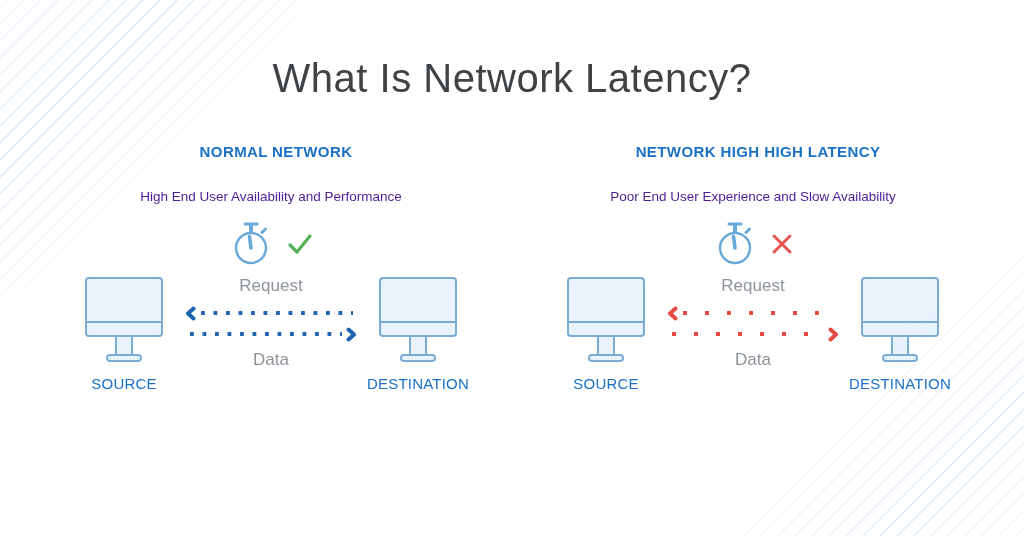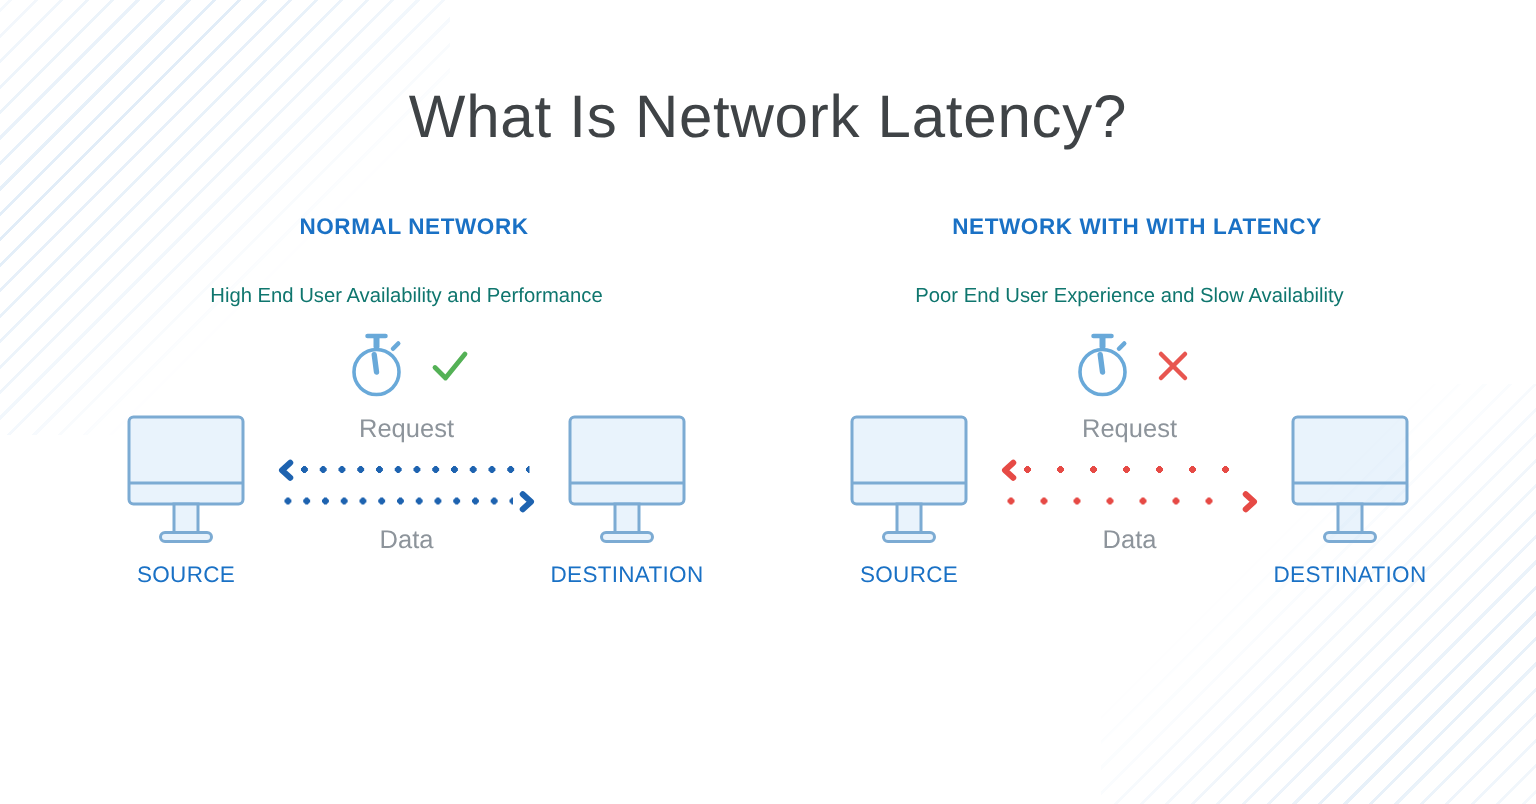--- a/index.html
+++ b/index.html
@@ -38,21 +38,21 @@
     padding:0 46px; margin-top:42px;
   }
   .panel {
     width:450px; display:flex; flex-direction:column; align-items:center;
     padding:0 18px;
   }
   .panel-heading {
     font-size:15px; font-weight:700; color:#1a71c5; letter-spacing:.4px;padding-left:10px;
   }
   .panel-subtitle {
-    margin-top:29px; font-size:13.5px; color:#0f766e;
+    margin-top:29px; font-size:13.5px; color:#4c1d95;
   }
   .timer-row {
     margin-top:14px; height:52px; display:flex; align-items:center; gap:15px;
   }
 
   .diagram-row {
     margin-top:6px; width:100%; display:flex; align-items:flex-start;
   }
   .endpoint { width:120px; display:flex; flex-direction:column; align-items:center; }
   .endpoint-label {
@@ -146,21 +146,21 @@
             <line x1="2" y1="46" x2="78" y2="46"></line>
             <rect class="fill" x="32" y="60" width="16" height="19"></rect>
             <rect class="fill" x="23" y="79" width="34" height="6" rx="3"></rect>
           </svg>
           <div class="endpoint-label">DESTINATION</div>
         </div>
       </div>
     </div>
 
     <div class="panel panel-red">
-      <div class="panel-heading">NETWORK WITH WITH LATENCY</div>
+      <div class="panel-heading">NETWORK HIGH HIGH LATENCY</div>
       <div class="panel-subtitle">Poor End User Experience and Slow Availability</div>
 
       <div class="timer-row">
         <svg class="stopwatch" width="42" height="46" viewBox="0 0 42 46">
           <line x1="15" y1="3" x2="27" y2="3" stroke-width="3"></line>
           <line x1="21" y1="4.5" x2="21" y2="10" stroke-width="4"></line>
           <line x1="32" y1="11.5" x2="35.5" y2="8" stroke-width="3"></line>
           <circle cx="21" cy="27" r="15" stroke-width="2.4"></circle>
           <line x1="21" y1="27" x2="19.5" y2="15.5" stroke-width="3.6"></line>
         </svg>

